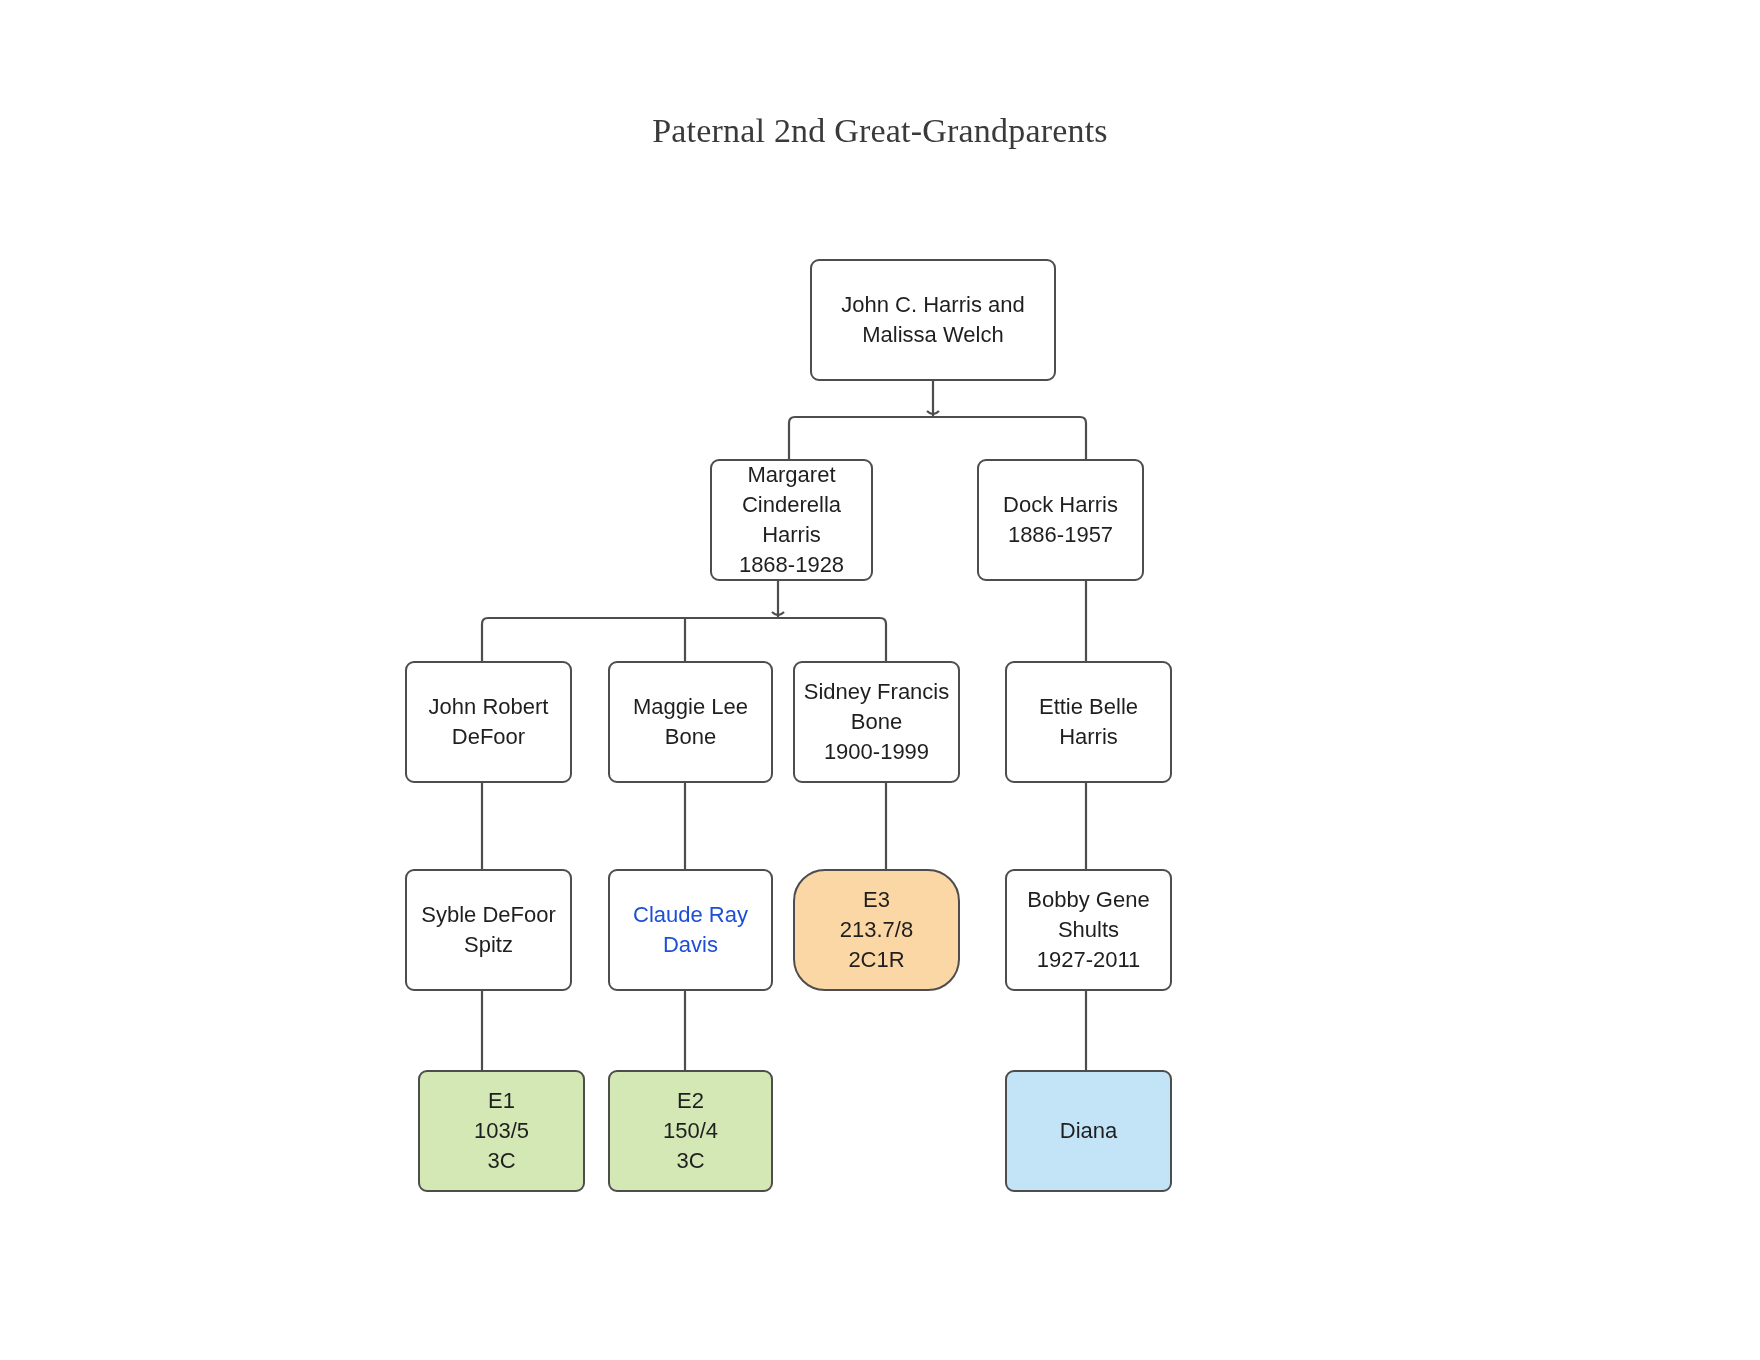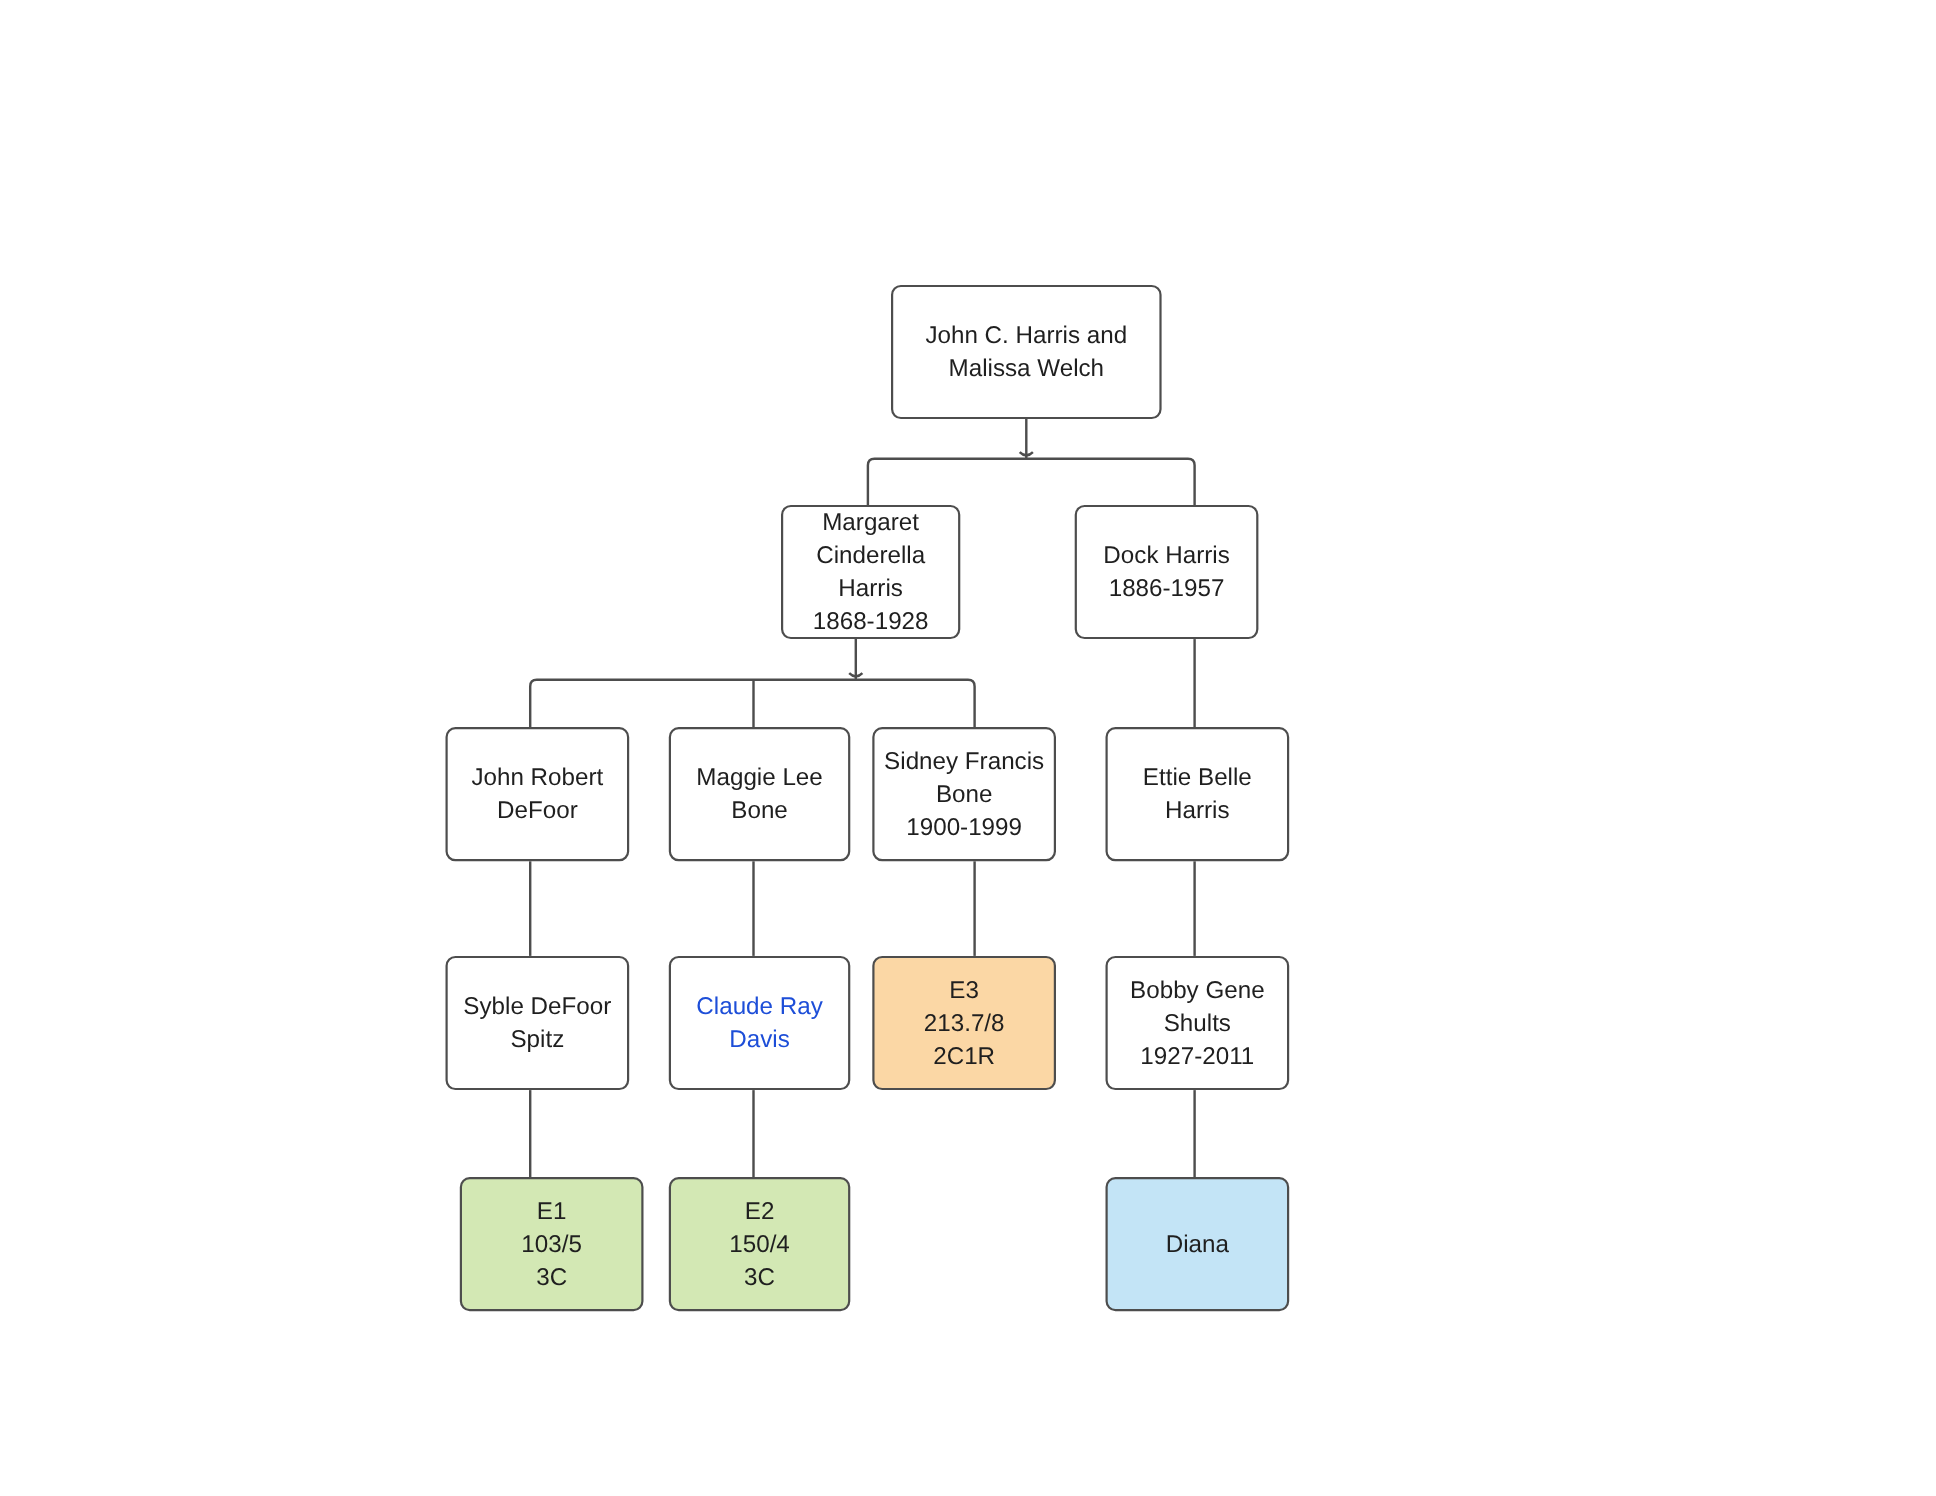--- a/index.html
+++ b/index.html
@@ -55,20 +55,21 @@
   .node-text {
     white-space: pre-line;
     display: block;
   }
 </style>
 </head>
 <body>
 
 <div id="canvas">
 
+  <div id="chart-title">Paternal 2nd Great-Grandparents</div>
 
   <svg id="connectors" viewBox="0 0 1760 1360" width="1760" height="1360" aria-hidden="true">
     <g fill="none" stroke="#4d4d4d" stroke-width="2.2" stroke-linecap="butt" stroke-linejoin="round">
 
       <path d="M 933 381 L 933 417
                M 795 417 L 1080 417
                M 795 417 Q 789 417 789 423 L 789 459
                M 1080 417 Q 1086 417 1086 423 L 1086 459"></path>
       <path d="M 927 411 Q 933 417 939 411"></path>
 
@@ -125,21 +126,21 @@
 Harris</span>
       </div>
       <div class="node" style="left: 405px; top: 869px; width: 167px; height: 122px; background: rgb(255, 255, 255); border-color: rgb(77, 77, 77); color: rgb(31, 31, 31);">
         <span class="node-text">Syble DeFoor
 Spitz</span>
       </div>
       <div class="node" style="left: 608px; top: 869px; width: 165px; height: 122px; background: rgb(255, 255, 255); border-color: rgb(77, 77, 77); color: #1d4ed8;">
         <span class="node-text">Claude Ray
 Davis</span>
       </div>
-      <div class="node" style="left: 793px; top: 869px; width: 167px; height: 122px; background: rgb(251, 215, 165); border-color: rgb(77, 77, 77); color: rgb(31, 31, 31);">
+      <div class="node" style="left: 793px; top: 869px; width: 167px; height: 122px; background: rgb(251, 215, 165); border-color: rgb(77, 77, 77); color: rgb(31, 31, 31); border-radius: 32px;">
         <span class="node-text">E3
 213.7/8
 2C1R</span>
       </div>
       <div class="node" style="left: 1005px; top: 869px; width: 167px; height: 122px; background: rgb(255, 255, 255); border-color: rgb(77, 77, 77); color: rgb(31, 31, 31);">
         <span class="node-text">Bobby Gene
 Shults
 1927-2011</span>
       </div>
       <div class="node" style="left: 405px; top: 1070px; width: 167px; height: 122px; background: rgb(211, 232, 180); border-color: rgb(77, 77, 77); color: rgb(31, 31, 31); margin-left: 13px;">

